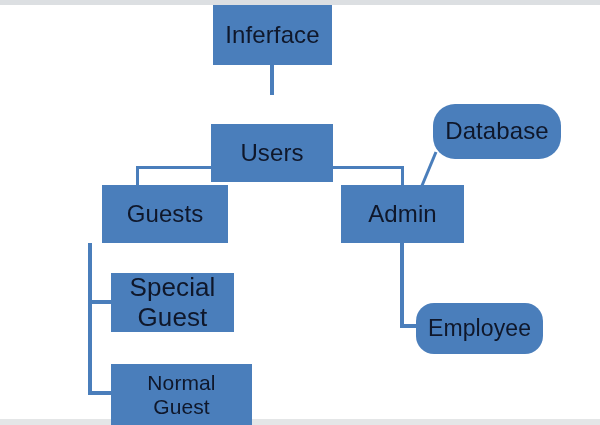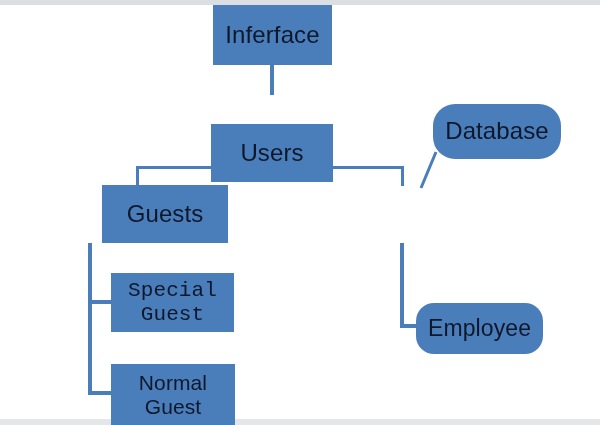--- a/index.html
+++ b/index.html
@@ -104,27 +104,30 @@
   </div>
 
   <div class="node" style="left:433px; top:104px; width:128px; height:55px; font-size:24px;border-radius:22px;">
     <span class="label">Database</span>
   </div>
 
   <div class="node" style="left:77px; top:185px; width:126px; height:58px; font-size:24px;margin-left:25px;">
     <span class="label">Guests</span>
   </div>
 
+  <div class="node" style="left:341px; top:185px; width:123px; height:58px; font-size:24px;">
+    <span class="label">Admin</span>
+  </div>
 
-  <div class="node" style="left:111px; top:273px; width:123px; height:59px; font-size:21px;font-family:Liberation Mono, monospace;">
+  <div class="node" style="left:111px; top:273px; width:123px; height:59px; font-size:26px;">
     <span class="label">Special
 Guest</span>
   </div>
 
-  <div class="node" style="left:111px; top:364px; width:124px; height:61px; font-size:21px;">
+  <div class="node" style="left:111px; top:364px; width:141px; height:61px; font-size:21px;">
     <span class="label">Normal
 Guest</span>
   </div>
 
   <div class="node" style="left:416px; top:303px; width:127px; height:51px; font-size:23px;border-radius:18px;">
     <span class="label">Employee</span>
   </div>
 
 </div>
 

